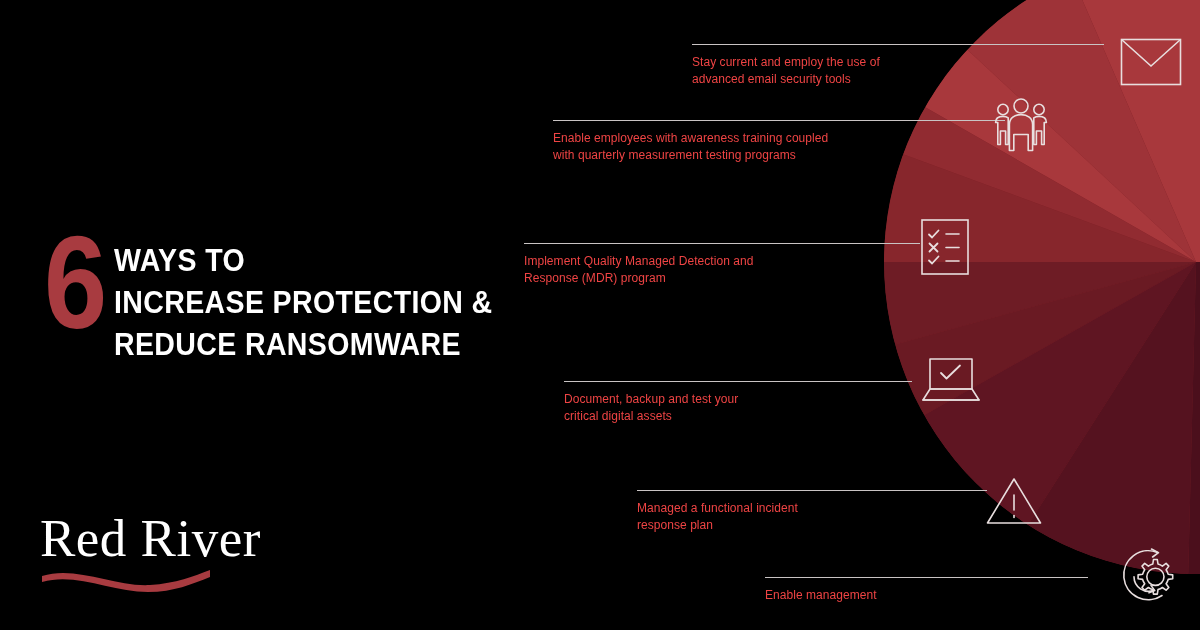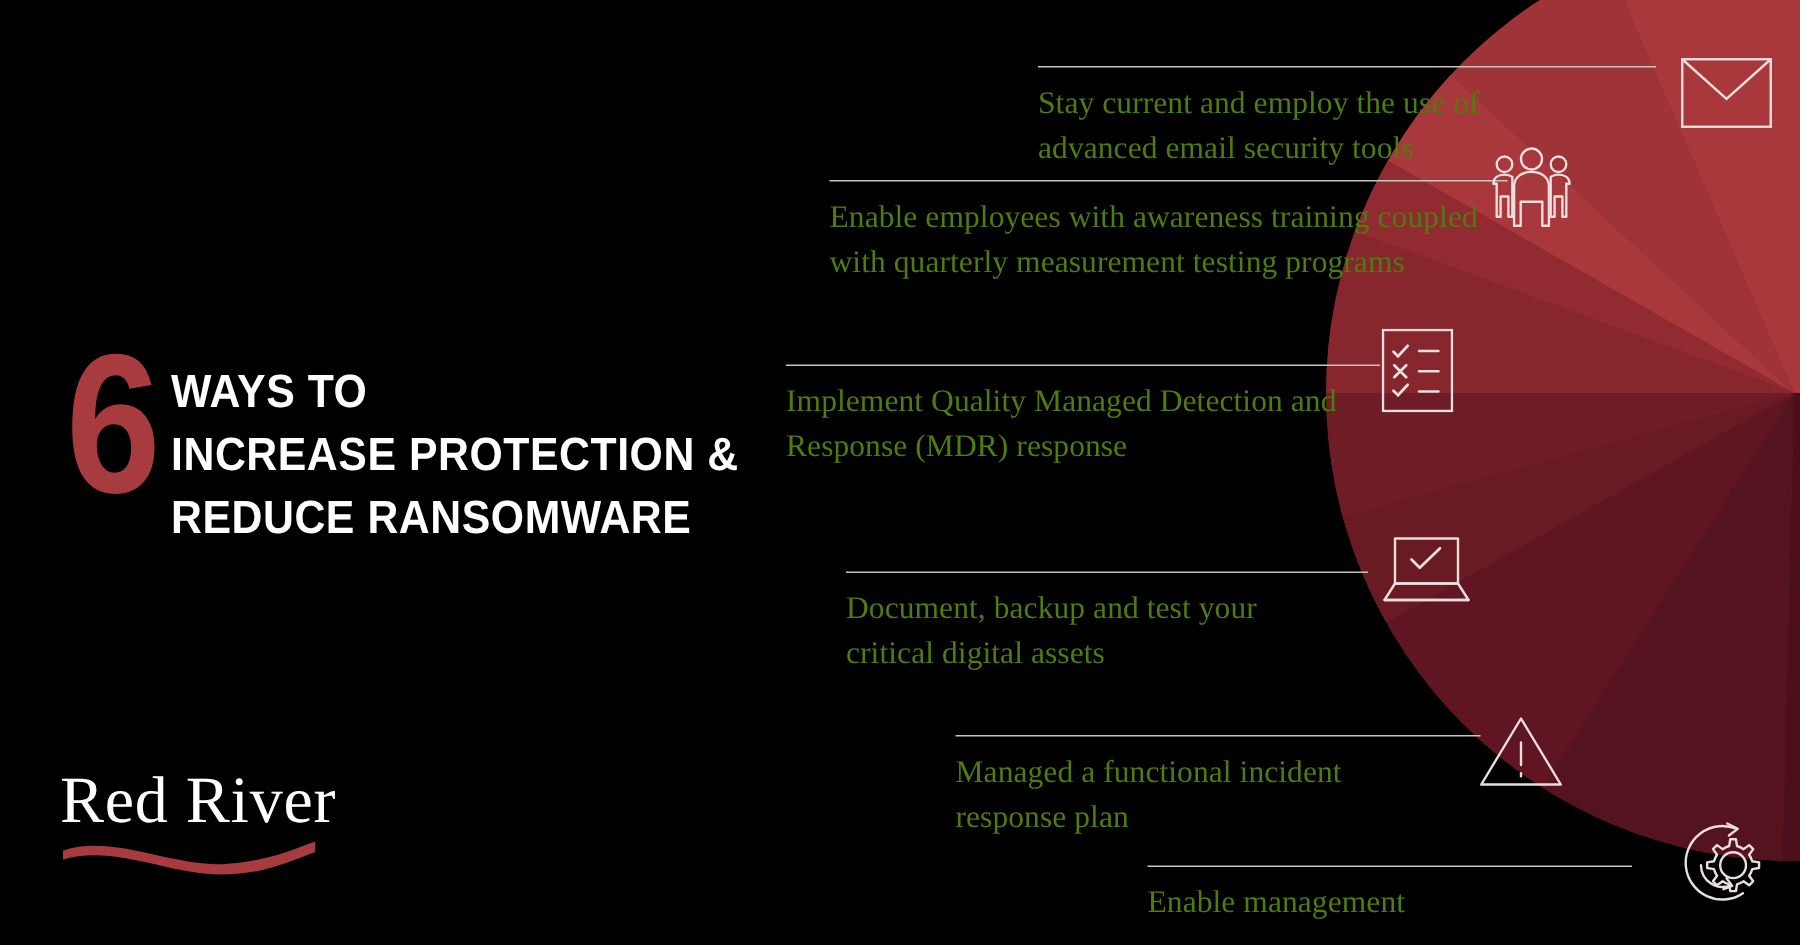--- a/index.html
+++ b/index.html
@@ -66,43 +66,43 @@
 
   
   #logo {
     position: absolute;
     left: 40px;
     top: 512px;
     width: 230px;
   }
   #logo-wordmark {
     font-family: "Liberation Serif", "DejaVu Serif", serif;
-    font-size: 44px;
+    font-size: 53px;
     color: #ffffff;
     letter-spacing: 0.5px;
     line-height: 1;
   }
   #logo-swoosh {
     margin-top: 2px;
   }
 
   
   .callout {
     position: absolute;
   }
   .callout-rule {
     height: 1px;
     background: #c9c4c4;
     margin-bottom: 9px;
   }
   .callout-text {
-    font-size: 21px;
+    font-size: 12px;
     line-height: 1.42;
-    color: #4d7c0f;
-    font-family: Liberation Serif, serif;
+    color: #ef4444;
+    font-family: Liberation Sans, sans-serif;
     letter-spacing: 0.05px;
     white-space: pre-line;
   }
 
   .icon-box {
     position: absolute;
   }
   .icon-box svg { display: block; }
 </style>
 </head>
@@ -179,21 +179,21 @@
 
       <circle cx="28" cy="9" r="7"></circle>
       <path d="M16.4 27.5 C16.4 21 21.6 17.6 28 17.6 C34.4 17.6 39.6 21 39.6 27.5
                L39.6 53.5 L35.2 53.5 L35.2 37.5 L20.8 37.5 L20.8 53.5 L16.4 53.5 Z"></path>
     </svg>
   </div>
 
   <div class="callout" style="left:524px; top:243px; width:420px;">
     <div class="callout-rule" style="width:396px;"></div>
     <div class="callout-text">Implement Quality Managed Detection and
-Response (MDR) response</div>
+Response (MDR) program</div>
   </div>
   <div class="icon-box" style="left:921px; top:219px;">
     <svg width="48" height="56" viewBox="0 0 48 56" xmlns="http://www.w3.org/2000/svg" fill="none" stroke="#e8dede" stroke-width="1.6" stroke-linecap="round">
       <rect x="1" y="1" width="46" height="54" stroke-width="1.6"></rect>
       <path d="M8 15.5 L11 18.5 L17.5 11.5" stroke-width="1.8"></path>
       <line x1="25" y1="15" x2="38" y2="15"></line>
       <path d="M8.5 24.5 L16.5 32.5 M16.5 24.5 L8.5 32.5" stroke-width="1.8"></path>
       <line x1="25" y1="28.5" x2="38" y2="28.5"></line>
       <path d="M8 41.5 L11 44.5 L17.5 37.5" stroke-width="1.8"></path>
       <line x1="25" y1="42" x2="38" y2="42"></line>

